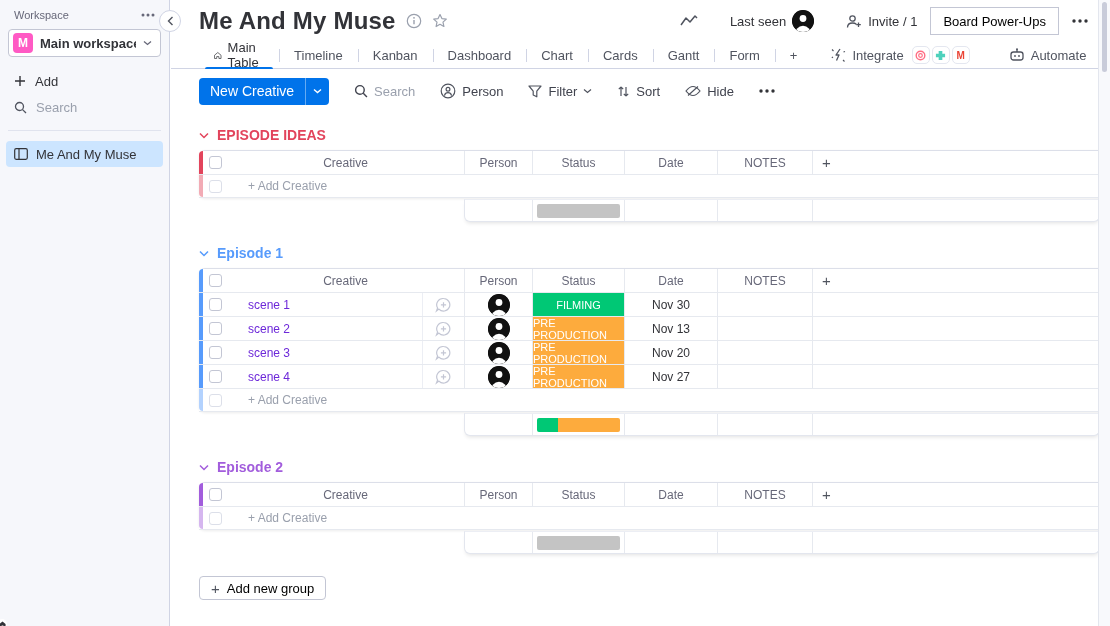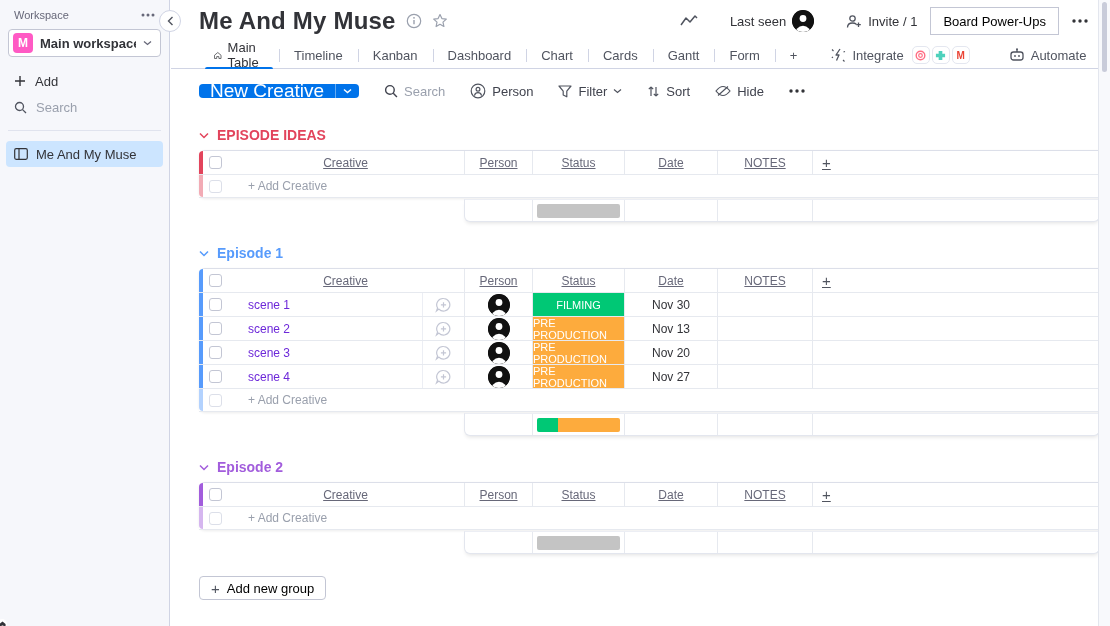--- a/index.html
+++ b/index.html
@@ -44,21 +44,21 @@
   .tab.active { color:#323338; }
   .tab.active::after { content:""; position:absolute; left:6px; right:6px; bottom:-1px; height:2px; background:#0073ea; border-radius:2px 2px 0 0; }
   .tabs-right { margin-left:auto; display:flex; align-items:center; gap:20px; padding-right:12px; }
   .tabs-right .hdr-item { font-size:13px; color:#50545f; }
   .hexes { display:flex; gap:2px; margin-left:2px; }
   .hex { width:18px; height:18px; border:1px solid #e4e7f0; border-radius:5px; background:#fff; display:flex; align-items:center; justify-content:center; font-size:10px; font-weight:bold; }
   .circle-btn { width:24px; height:24px; border-radius:50%; border:1px solid #c3c6d4; background:#fff; display:flex; align-items:center; justify-content:center; cursor:pointer; }
 
   
   #toolbar { position:absolute; left:28px; top:77px; height:28px; display:flex; align-items:center; gap:25px; }
-  .btn-new { display:flex; align-items:stretch; height:14px; background:#0073ea; border-radius:4px; color:#fff; font-size:19px; cursor:pointer; overflow:hidden; }
+  .btn-new { display:flex; align-items:stretch; height:27px; background:#0073ea; border-radius:4px; color:#fff; font-size:14px; cursor:pointer; overflow:hidden; }
   .btn-new .lbl { display:flex; align-items:center; padding:0 11px; }
   .btn-new .split { display:flex; align-items:center; padding:0 7px; border-left:1px solid rgba(255,255,255,.4); }
   .tool { display:flex; align-items:center; gap:6px; font-size:13px; color:#40434e; cursor:pointer; }
   .tool.muted { color:#9aa0ad; }
 
   
   .group { position:absolute; left:28px; width:901px; }
   .group-title { display:flex; align-items:center; gap:8px; height:18px; margin-bottom:6px; font-size:14px; font-weight:bold; cursor:pointer; }
   .tbl { background:#fff; box-shadow:0 1px 3px rgba(0,0,0,.08); border-radius:6px 0 0 6px; border-top:1px solid #dcdfe9; }
   .row { display:flex; height:24px; border-bottom:1px solid #e6e9ef; background:#fff; }
@@ -70,21 +70,21 @@
   .cell { display:flex; align-items:center; justify-content:center; font-size:12px; border-left:1px solid #e6e9ef; position:relative; }
   .cell.cb { width:24px; border-left:none; }
   .cell.creative { width:237px; border-left:none; color:#676879; }
   .cell.name { width:195px; border-left:none; justify-content:flex-start; padding-left:21px; color:#6d28d9; }
   .cell.upd { width:42px; border-left:1px solid #eceef4; }
   .cell.person { width:68px; }
   .cell.status { width:92px; padding:0; }
   .cell.date { width:93px; }
   .cell.notes { width:95px; }
   .cell.rest { flex:1; justify-content:flex-start; padding-left:9px; color:#676879; }
-  .head .cell { color:#676879; font-size:12px;text-decoration:underline; }
+  .head .cell { color:#676879; font-size:12px; }
   .head .cell.rest { font-size:15px; color:#50545f; }
   .pill { position:absolute; inset:0; display:flex; align-items:center; justify-content:center; color:#fff; font-size:11px; }
   .checkbox { width:13px; height:13px; border:1px solid #c3c6d4; border-radius:3px; background:#fff; cursor:pointer; }
   .add-row .checkbox { border-color:#dcdfe9; }
   .addlabel { display:flex; align-items:center; padding-left:21px; font-size:12px; color:#9aa0ad; flex:1; cursor:pointer; }
   .summary { margin-left:265px; width:636px; height:23px; margin-top:1px; display:flex; background:#fff; border:1px solid #e3e6ee; border-top:1px solid #eceef4; border-radius:0 0 6px 6px; box-shadow:0 3px 4px -2px rgba(0,0,0,.12); }
   .summary .cell:first-child { border-left:none; }
   .summary .s-person { width:67px; }
   .summary .s-status { width:92px; }
   .summary .s-date { width:93px; }

